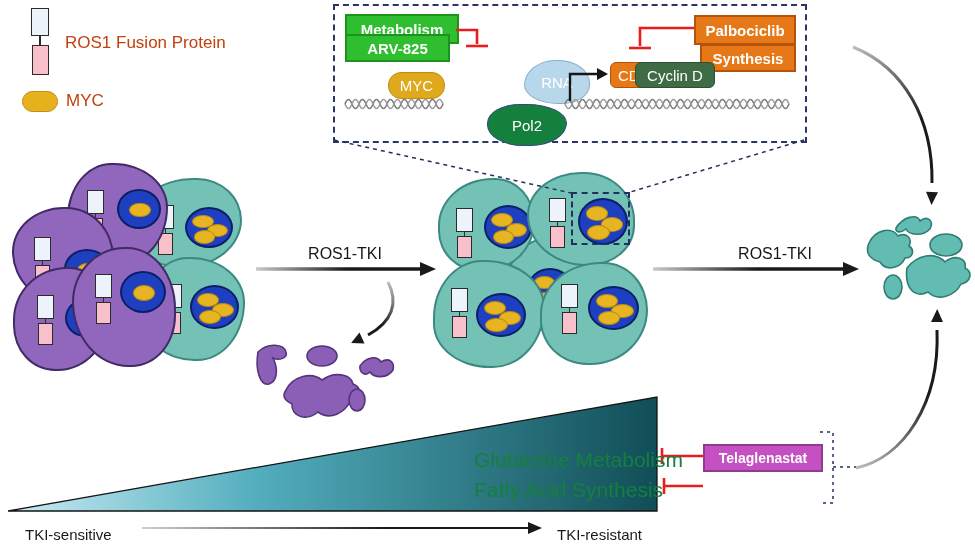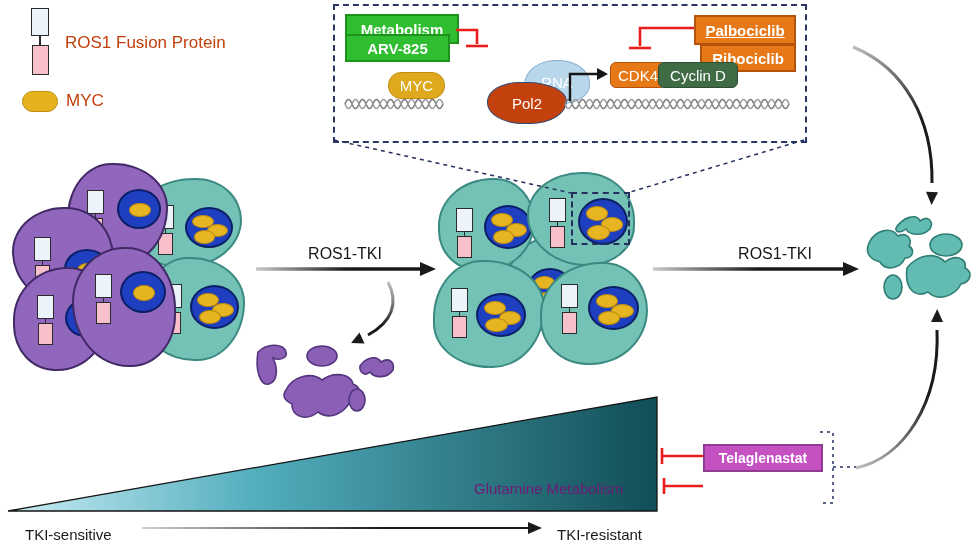--- a/index.html
+++ b/index.html
@@ -39,31 +39,31 @@
   .green{background:#2fbe2f;border:2px solid #1d921d;}
   .orange{background:#e67817;border:2px solid #b45309;}
   .proteinbox{position:absolute;display:flex;align-items:center;justify-content:center;
            color:#fff;font-size:15px;z-index:12;border-radius:6px;}
   #myc-inset{left:388px;top:72px;width:55px;height:25px;border-radius:13px;
              background:#dfa91e;border:1.5px solid #c28b0e;z-index:11;}
   #brd4{left:444px;top:49px;width:58px;height:57px;border-radius:50%;
         background:#33ba33;border:2px solid #1d921d;font-size:16px;z-index:13;}
   #rna{left:524px;top:60px;width:64px;height:42px;border-radius:50% 50% 45% 55%/60% 55% 45% 45%;
        background:#b9d7eb;border:1.5px solid #86aed0;z-index:11;}
-  #pol2{left:487px;top:82px;width:78px;height:40px;border-radius:45% 55% 50% 50%/50% 50% 60% 55%;
-        background:#c2410c;border:1.5px solid #32497a;z-index:12;}
+  #pol2{left:487px;top:104px;width:78px;height:40px;border-radius:45% 55% 50% 50%/50% 50% 60% 55%;
+        background:#15803d;border:1.5px solid #32497a;z-index:12;}
   #cdk4{left:610px;top:62px;width:54px;height:24px;background:#e67817;border:1.5px solid #b45309;}
-  #cyclind{left:658px;top:62px;width:78px;height:24px;background:#3f6b45;border:1.5px solid #2d4f34;}
+  #cyclind{left:635px;top:62px;width:78px;height:24px;background:#3f6b45;border:1.5px solid #2d4f34;}
 
   
   #nuc-dash{left:571px;top:192px;width:55px;height:49px;border:2px dashed #23305e;z-index:20;}
 
   
   .tki-label{width:130px;text-align:center;color:#161616;font-size:16px;z-index:6;}
-  .wedge-label{color:#701a75;font-size:15px;z-index:6;margin-top:32px;}
+  .wedge-label{color:#15803d;font-size:21px;z-index:6;}
   .metab-drug{position:absolute;width:116px;height:24px;display:flex;align-items:center;justify-content:center;
               color:#fff;font-weight:bold;font-size:14px;z-index:6;}
   #telaglenastat{left:703px;top:444px;background:#c550c2;border:2px solid #8f3b8f;}
   #nd646{left:703px;top:473px;background:#8b5ac6;border:2px solid #5d3a96;}
   .axis-label{color:#1a1a1a;font-size:15px;z-index:6;}
 </style>
 </head>
 <body>
 
 <div id="stage">
@@ -166,34 +166,35 @@
     <div class="r-line" style="height:9px;"></div>
     <div class="r-bot" style="width:15px;height:28px;margin-left:0.5px;"></div>
   </div>
   <div class="abs legend-text" style="left:65px;top:33px;">ROS1 Fusion Protein</div>
   <div class="abs myc-pill" style="left:22px;top:91px;width:34px;height:19px;"></div>
   <div class="abs legend-text" style="left:66px;top:91px;">MYC</div>
 
   <div id="inset" class="abs"></div>
   <div class="abs drugbox green" style="left:345px;top:14px;width:110px;height:26px;">Metabolism</div>
   <div class="abs drugbox green" style="left:345px;top:34px;width:101px;height:24px;">ARV-825</div>
-  <div class="abs drugbox orange" style="left:694px;top:15px;width:98px;height:26px;text-decoration:underline;">Palbociclib</div>
-  <div class="abs drugbox orange" style="left:700px;top:44px;width:92px;height:24px;">Ribociclib</div>
+  <div class="abs drugbox orange" style="left:694px;top:15px;width:98px;height:26px;">Palbociclib</div>
+  <div class="abs drugbox orange" style="left:700px;top:44px;width:92px;height:24px;">Synthesis</div>
   <div id="myc-inset" class="abs proteinbox">MYC</div>
   <div id="rna" class="abs proteinbox">RNA</div>
   <div id="pol2" class="abs proteinbox">Pol2</div>
   <div id="cdk4" class="abs proteinbox">CDK4</div>
   <div id="cyclind" class="abs proteinbox">Cyclin D</div>
 
   <div id="nuc-dash" class="abs"></div>
 
   <div class="abs tki-label" style="left:280px;top:245px;">ROS1-TKI</div>
   <div class="abs tki-label" style="left:710px;top:245px;">ROS1-TKI</div>
 
   <div class="abs wedge-label" style="left:474px;top:448px;">Glutamine Metabolism</div>
+  <div class="abs wedge-label" style="left:474px;top:478px;">Fatty Acid Synthesis</div>
 
   <div id="telaglenastat" class="metab-drug">Telaglenastat</div>
 
   <div class="abs axis-label" style="left:25px;top:526px;">TKI-sensitive</div>
   <div class="abs axis-label" style="left:557px;top:526px;">TKI-resistant</div>
 
   <svg id="svg-fg" width="975" height="546" viewBox="0 0 975 546">
 
     <g>
       <path id="dna1" fill="none" stroke="#7d7d7d" stroke-width="1.6" d="M345,104 q3.5,-9 7,0 q3.5,9 7,0 M359,104 q3.5,-9 7,0 q3.5,9 7,0 M373,104 q3.5,-9 7,0 q3.5,9 7,0 M387,104 q3.5,-9 7,0 q3.5,9 7,0 M401,104 q3.5,-9 7,0 q3.5,9 7,0 M415,104 q3.5,-9 7,0 q3.5,9 7,0 M429,104 q3.5,-9 7,0 q3.5,9 7,0 M565,104 q3.5,-9 7,0 q3.5,9 7,0 M579,104 q3.5,-9 7,0 q3.5,9 7,0 M593,104 q3.5,-9 7,0 q3.5,9 7,0 M607,104 q3.5,-9 7,0 q3.5,9 7,0 M621,104 q3.5,-9 7,0 q3.5,9 7,0 M635,104 q3.5,-9 7,0 q3.5,9 7,0 M649,104 q3.5,-9 7,0 q3.5,9 7,0 M663,104 q3.5,-9 7,0 q3.5,9 7,0 M677,104 q3.5,-9 7,0 q3.5,9 7,0 M691,104 q3.5,-9 7,0 q3.5,9 7,0 M705,104 q3.5,-9 7,0 q3.5,9 7,0 M719,104 q3.5,-9 7,0 q3.5,9 7,0 M733,104 q3.5,-9 7,0 q3.5,9 7,0 M747,104 q3.5,-9 7,0 q3.5,9 7,0 M761,104 q3.5,-9 7,0 q3.5,9 7,0 M775,104 q3.5,-9 7,0 q3.5,9 7,0 "></path>

